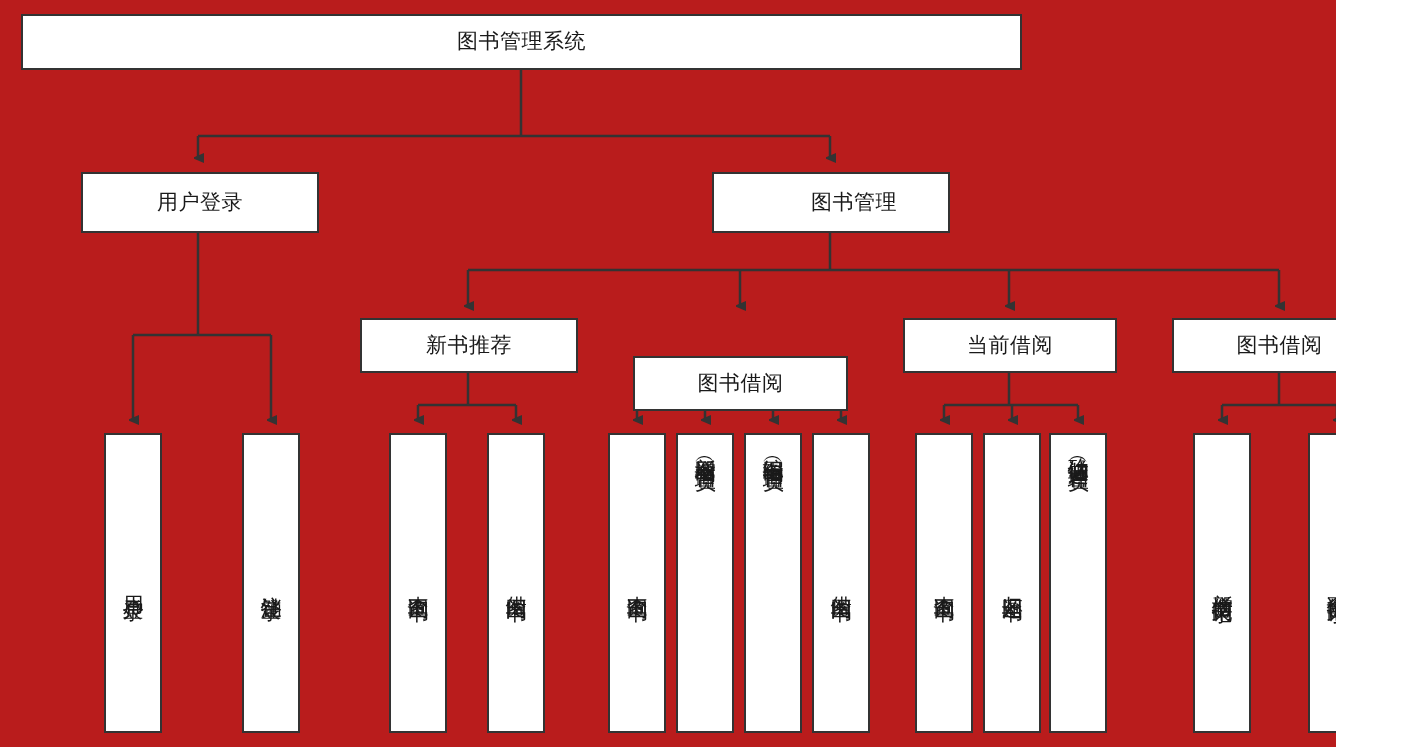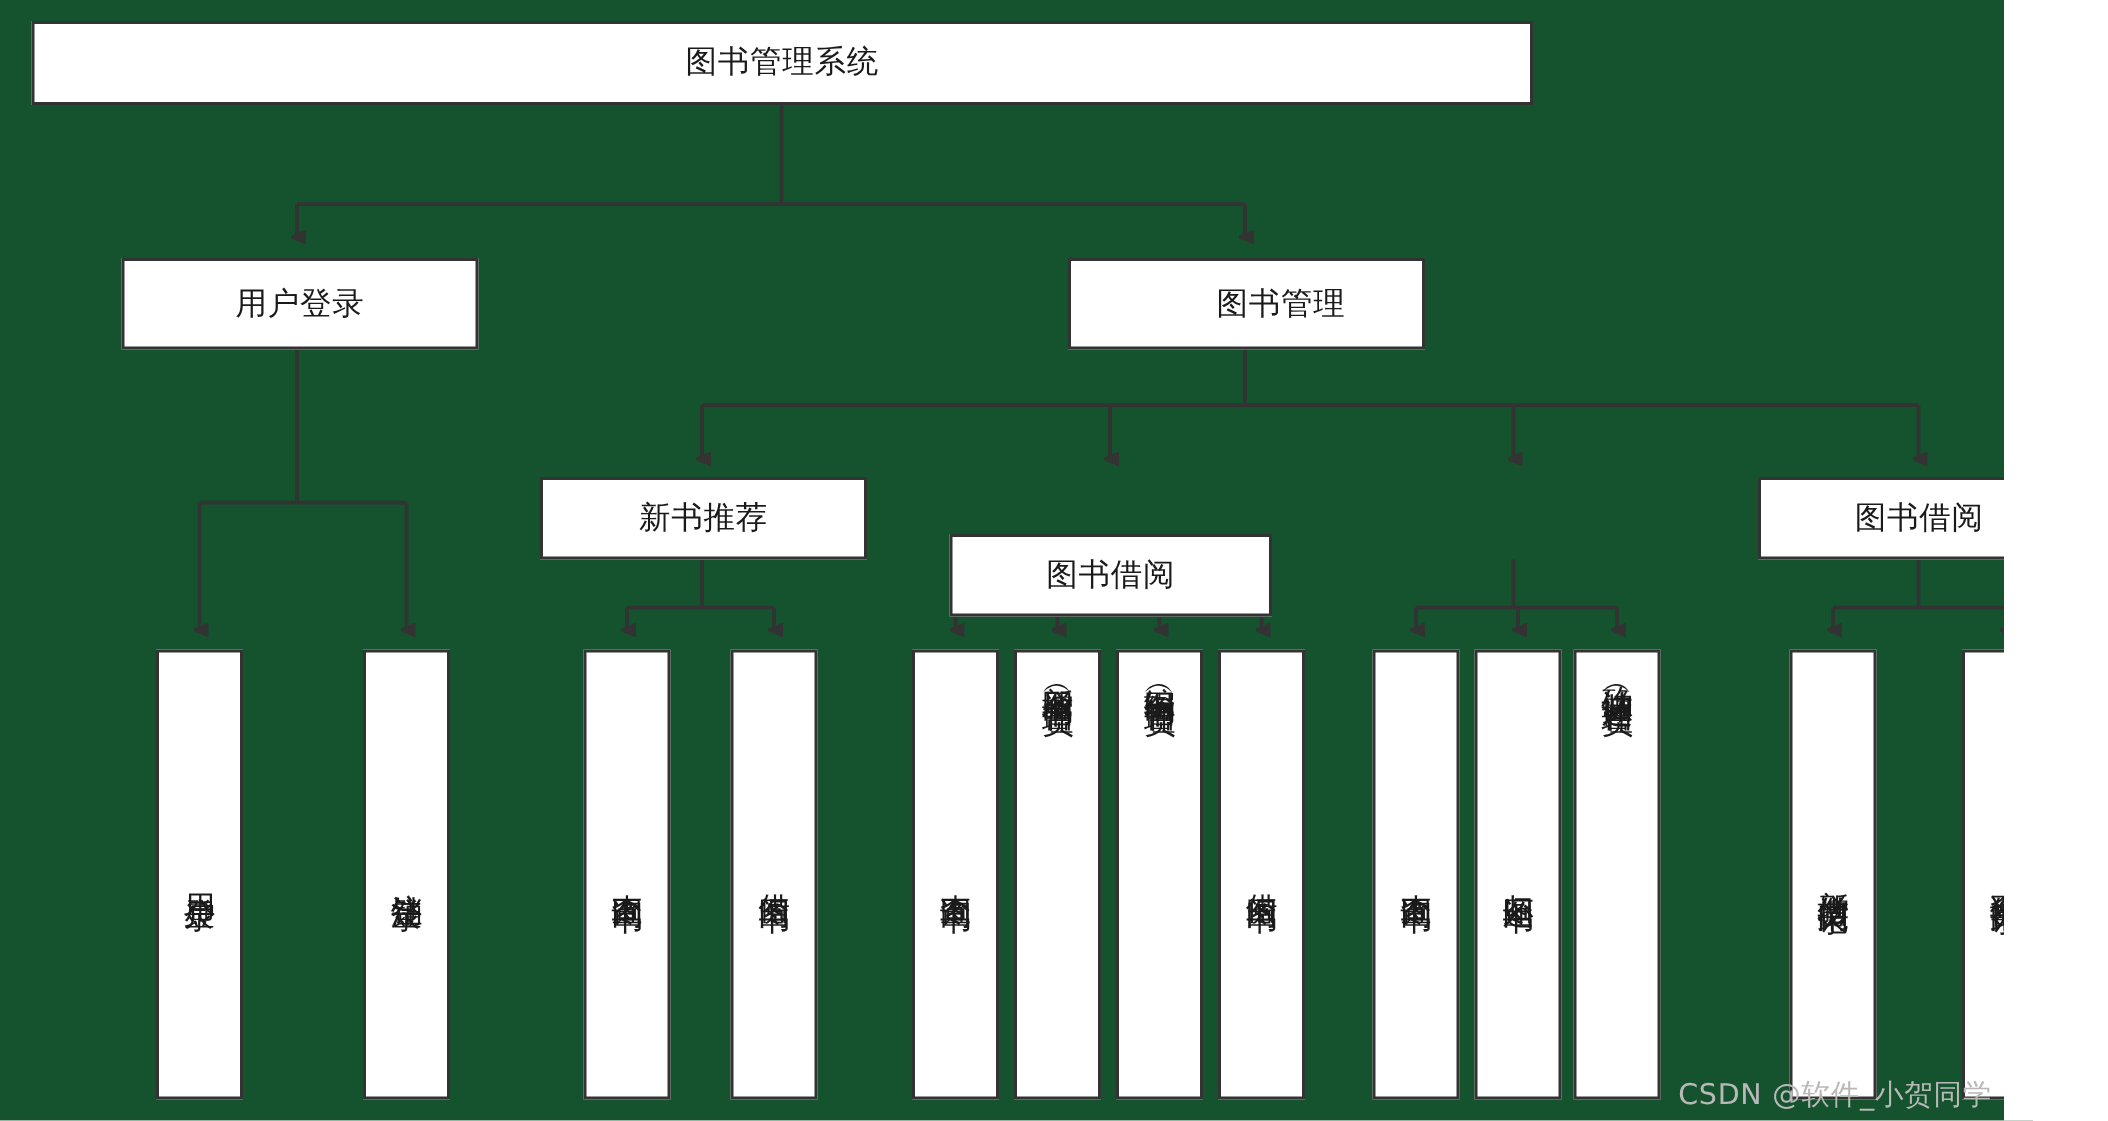--- a/index.html
+++ b/index.html
@@ -8,21 +8,21 @@
     padding: 0;
     background: #ffffff;
   }
   body {
     font-family: "DejaVu Sans", "Liberation Sans", sans-serif;
   }
   #canvas {
     position: relative;
     width: 1336px;
     height: 747px;
-    background: #14532d;
+    background: #b91c1c;
     overflow: hidden;
   }
   #diagram-svg {
     position: absolute;
     left: 0;
     top: 0;
     width: 1405px;
     height: 747px;
   }
   .node {
@@ -133,20 +133,23 @@
   </div>
 
   <div class="node" style="left:360px; top:318px; width:218px; height:55px;justify-content:center;">
     <span class="node-label-h">新书推荐</span>
   </div>
 
   <div class="node" style="left:633px; top:318px; width:215px; height:55px;margin-top:38px;">
     <span class="node-label-h">图书借阅</span>
   </div>
 
+  <div class="node" style="left:903px; top:318px; width:214px; height:55px;">
+    <span class="node-label-h">当前借阅</span>
+  </div>
 
   <div class="node" style="left:1172px; top:318px; width:215px; height:55px;">
     <span class="node-label-h">图书借阅</span>
   </div>
 
   <div class="node node-leaf" style="left:104px; top:433px; width:58px; height:300px; align-items:center; padding-top:0;">
     <span class="node-label-v">用户登录</span>
   </div>
 
   <div class="node node-leaf" style="left:242px; top:433px; width:58px; height:300px; align-items:center; padding-top:0;">
@@ -190,15 +193,14 @@
   </div>
 
   <div class="node node-leaf" style="left:1193px; top:433px; width:58px; height:300px; align-items:center; padding-top:0;">
     <span class="node-label-v">新增借阅记录</span>
   </div>
 
   <div class="node node-leaf" style="left:1308px; top:433px; width:58px; height:300px; align-items:center; padding-top:0;">
     <span class="node-label-v">查询借阅记录</span>
   </div>
 
-  <div class="watermark">CSDN @软件_小贺同学</div>
 
 </div>
 
 </body></html>

